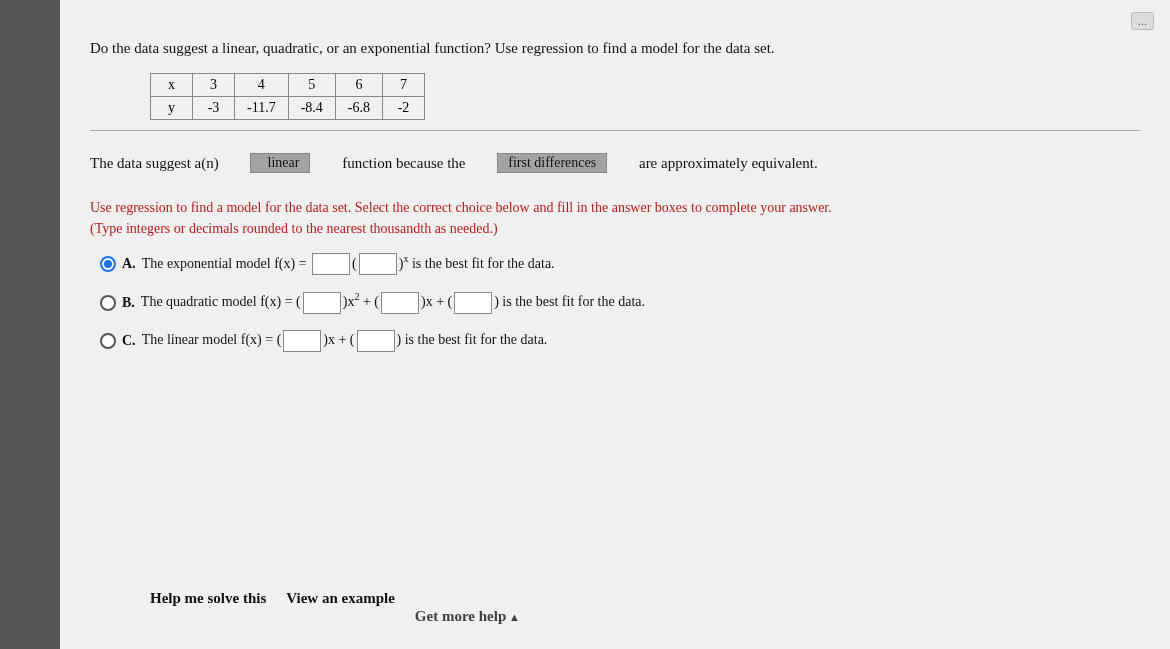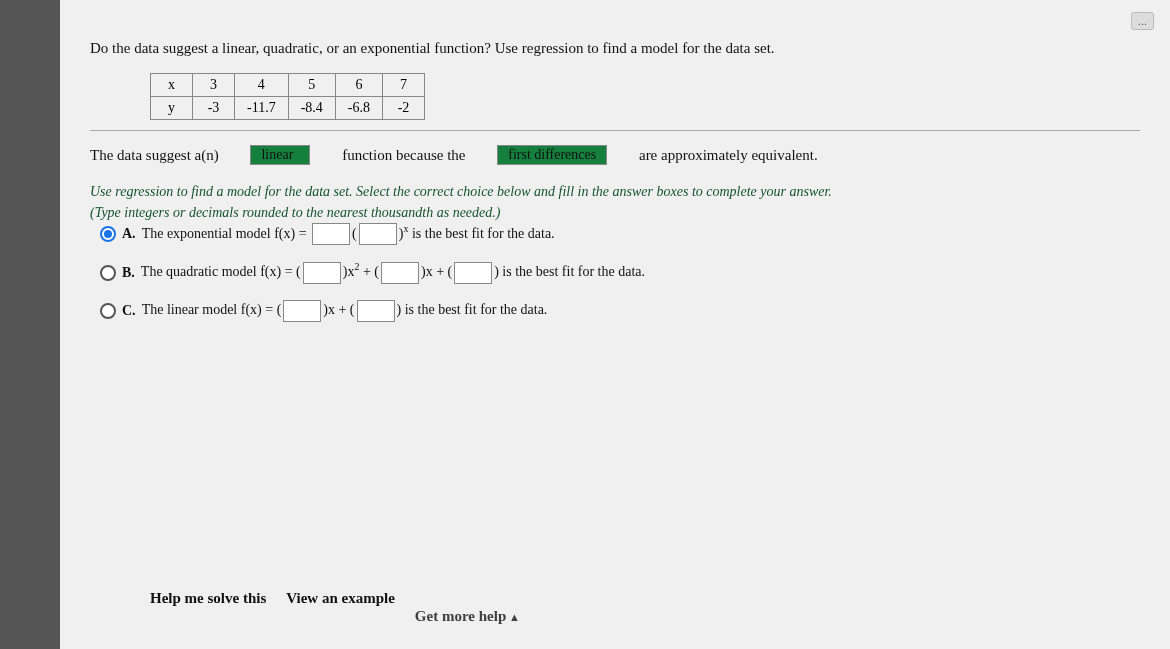--- a/index.html
+++ b/index.html
@@ -71,33 +71,33 @@
       color: #111;
       margin-bottom: 16px;
       display: flex;
       align-items: center;
       flex-wrap: wrap;
       gap: 12px;
     }
     .answer-line .filled-box {
       display: inline-block;
       border: 1px solid #888;
-      background: #15803d;
+      background: #a3a3a3;
       padding: 1px 10px;
       font-size: 14px;
-      margin: 0 4px;
+      margin: 8px 4px;
       min-width: 60px;
-      text-align: left;
+      text-align: right;
     }
 
     .instruction-text {
       font-size: 14px;
-      color: #14532d;
+      color: #b91c1c;
+      margin-bottom: 14px;
       line-height: 1.5;
-      font-style: italic;
     }
 
     
     .options-container {
       margin-left: 10px;
     }
 
     .option-row {
       display: flex;
       align-items: center;

